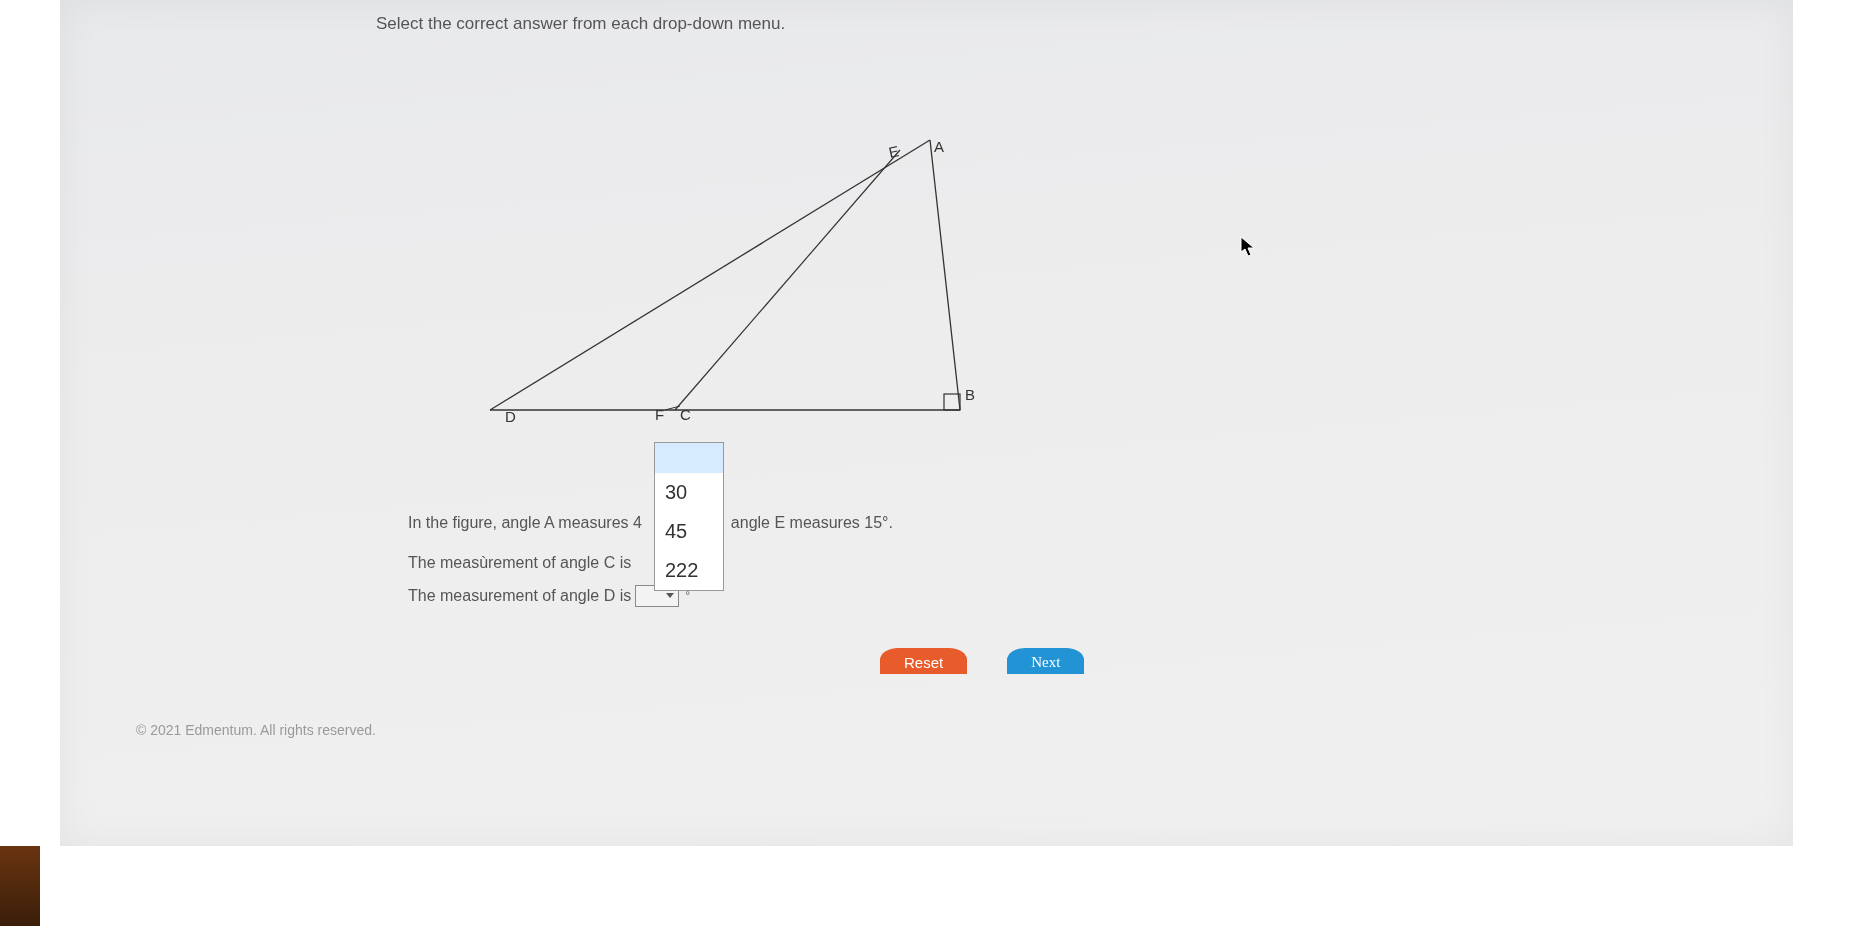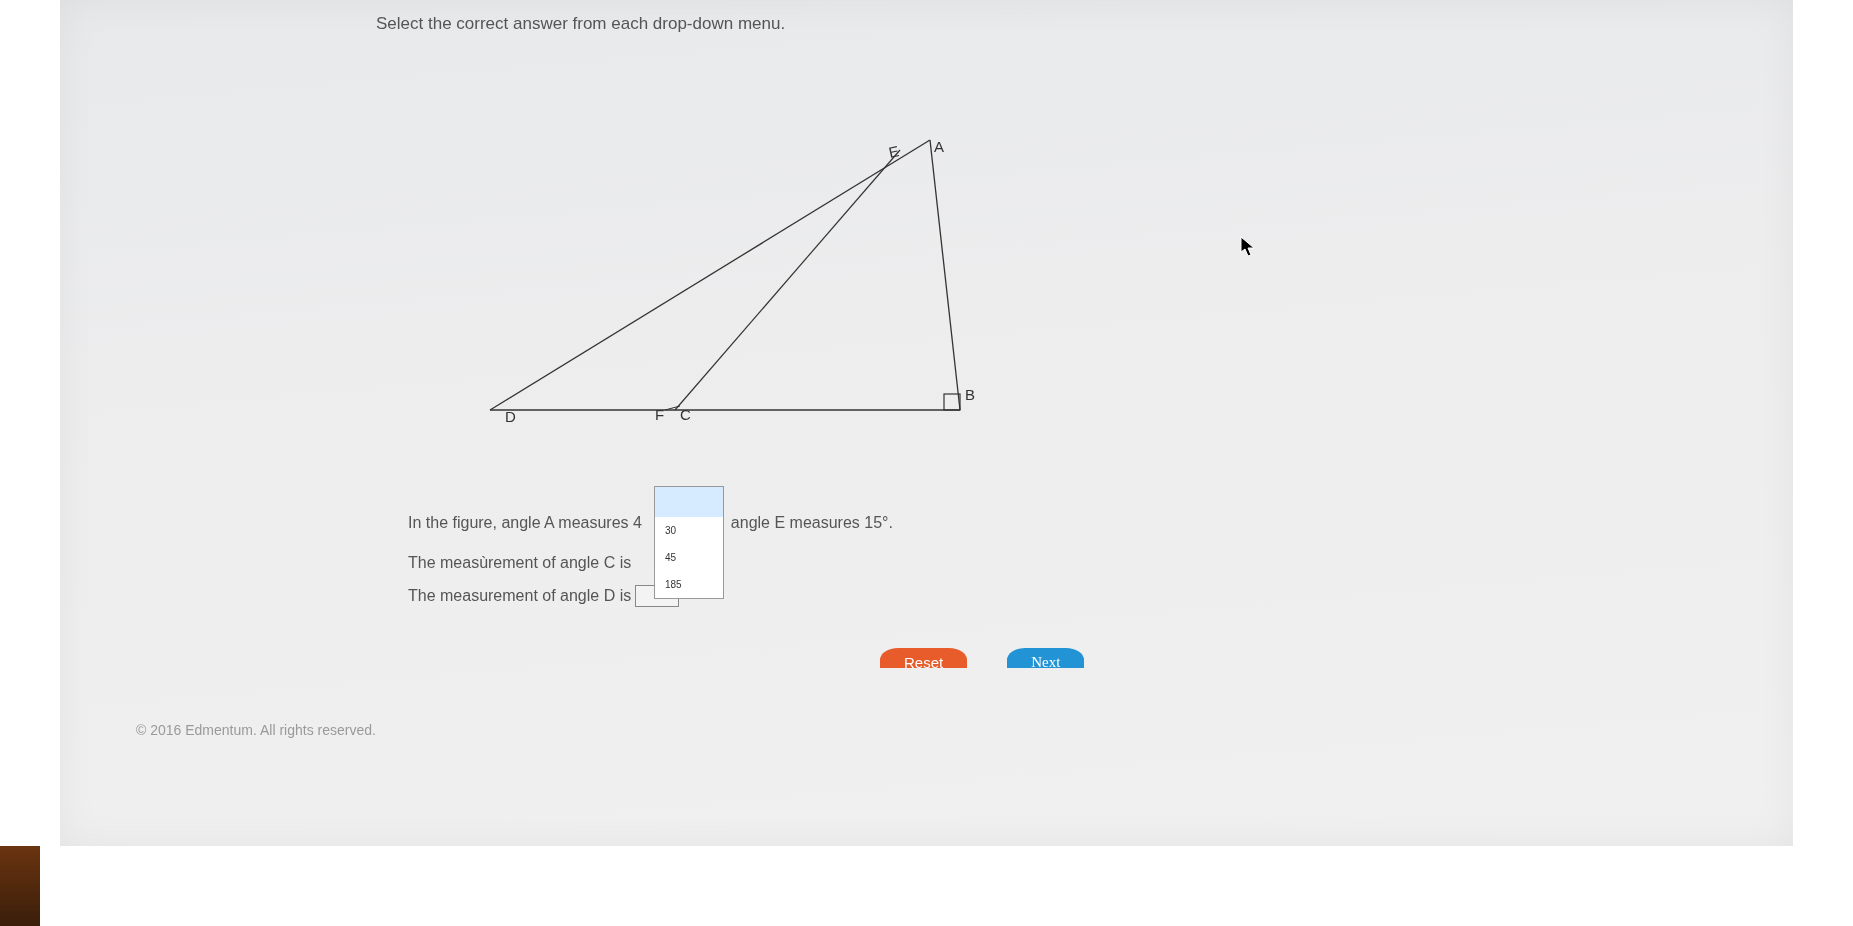--- a/index.html
+++ b/index.html
@@ -58,24 +58,23 @@
   .line1 { position: relative; margin-bottom: 18px; }
   .line2 { margin-bottom: 10px; display:flex; align-items:center;}
   .line3 { display:flex; align-items:center;}
   .dropdown-open {
     position: absolute;
     top: 442px;
     left: 594px;
     width: 70px;
     background: #fff;
     border: 1px solid #999;
-    font-size: 10px;
+    font-size: 20px;
     color: #333;
     z-index: 5;
-    margin-top: 44px;
   }
   .dropdown-open .opt {
     padding: 8px 10px;
     border-bottom: 0;
   }
   .dropdown-open .opt.blank {
     background: #d6ebff;
     height: 30px;
   }
   .dropdown-closed {
@@ -102,21 +101,21 @@
     top: 648px;
     left: 820px;
     display: flex;
     gap: 40px;
   }
   .btn {
     padding: 6px 24px 2px 24px;
     border-radius: 18px 18px 0 0 / 12px 12px 0 0;
     color: #fff;
     font-size: 15px;
-    height: 20px;
+    height: 26px;
     overflow: hidden;
   }
   .btn-reset { background: #e85c2b; }
   .btn-next { background: #2294d6; font-family: Liberation Serif, serif; }
   .copyright {
     position: absolute;
     bottom: 108px;
     left: 76px;
     font-size: 14px;
     color: #9a9a9a;
@@ -176,21 +175,21 @@
           <text x="420" y="58" class="vertex-label" transform="rotate(-12 420 58)">E</text>
 
           <line x1="195" y1="310" x2="210" y2="306" stroke="#333" stroke-width="1"></line>
         </svg>
       </div>
 
       <div class="dropdown-open">
         <div class="opt blank"></div>
         <div class="opt">30</div>
         <div class="opt">45</div>
-        <div class="opt">185</div>
+        <div class="opt">222</div>
       </div>
 
       <div class="question-block">
         <div class="line1">
           <span>In the figure, angle A measures 4</span>
           <span style="display:inline-block;width:80px;"></span>
           <span>angle E measures 15°.</span>
         </div>
         <div class="line2">
           <span>The measùrement of angle C is</span>
@@ -209,16 +208,16 @@
       <div class="buttons">
         <div class="btn btn-reset">Reset</div>
         <div class="btn btn-next">Next</div>
       </div>
 
       <svg class="cursor" viewBox="0 0 16 22">
         <path d="M1 1 L1 16 L5 13 L8 20 L11 19 L8 12 L14 12 Z" fill="#000" stroke="#fff" stroke-width="1"></path>
       </svg>
 
     </div>
-    <div class="copyright">© 2016 Edmentum. All rights reserved.</div>
+    <div class="copyright">© 2021 Edmentum. All rights reserved.</div>
   </div>
   <div class="taskbar-hint"></div>
 </div>
 
 </body></html>

